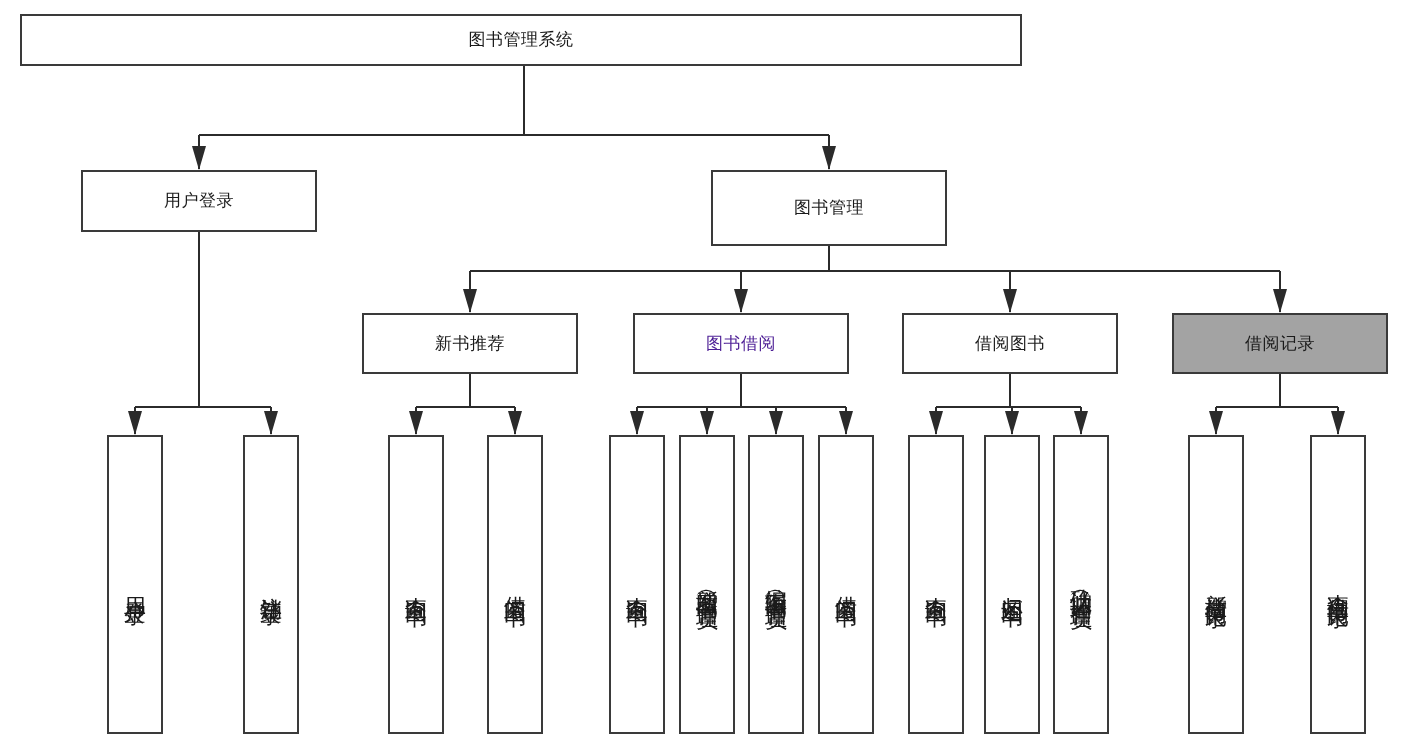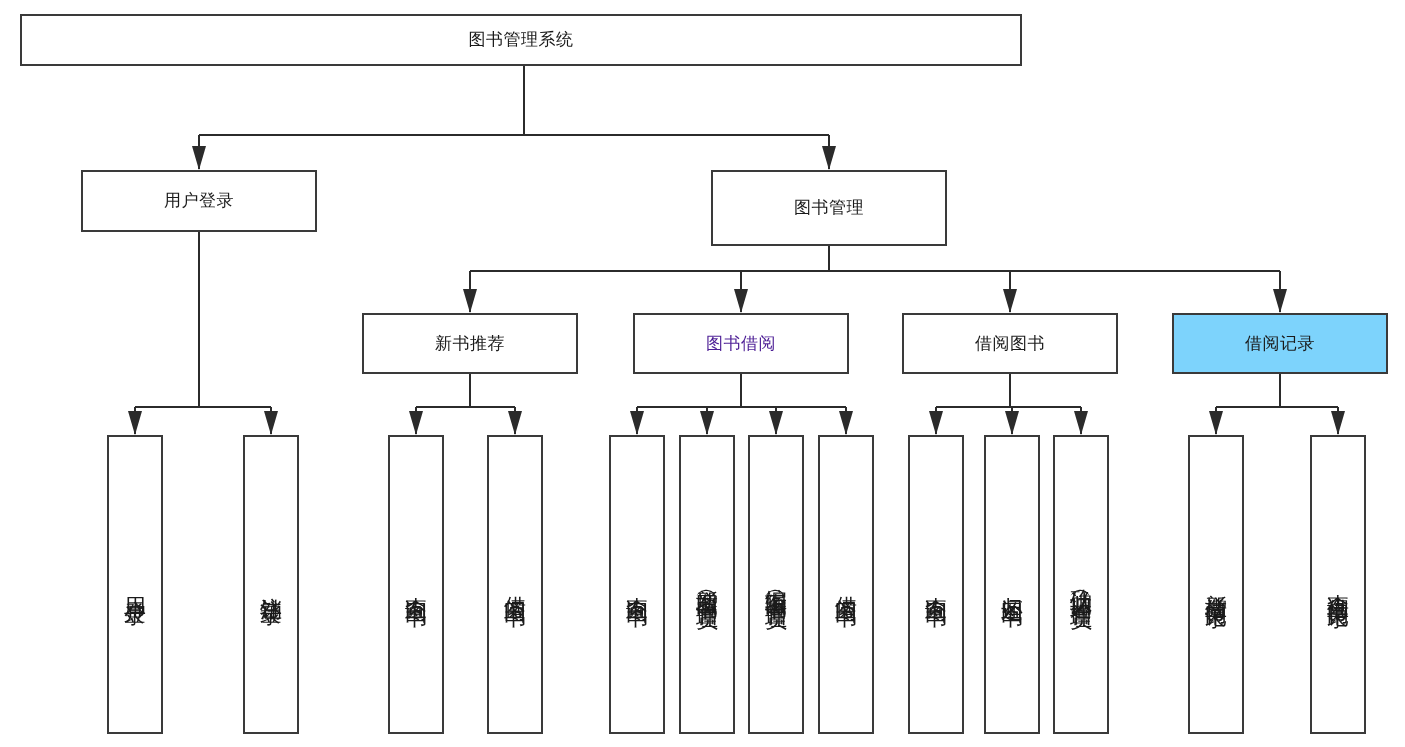--- a/index.html
+++ b/index.html
@@ -134,21 +134,21 @@
       </div>
       <div class="node" style="left: 362px; top: 313px; width: 216px; height: 61px; border-color: rgb(58, 58, 58); background: rgb(255, 255, 255);">
         <span class="node-label" style="color: rgb(26, 26, 26);">新书推荐</span>
       </div>
       <div class="node" style="left: 633px; top: 313px; width: 216px; height: 61px; border-color: rgb(58, 58, 58); background: rgb(255, 255, 255);">
         <span class="node-label" style="color: #4c1d95;">图书借阅</span>
       </div>
       <div class="node" style="left: 902px; top: 313px; width: 216px; height: 61px; border-color: rgb(58, 58, 58); background: rgb(255, 255, 255);">
         <span class="node-label" style="color: rgb(26, 26, 26);">借阅图书</span>
       </div>
-      <div class="node" style="left: 1172px; top: 313px; width: 216px; height: 61px; border-color: rgb(58, 58, 58); background: #7dd3fc;">
+      <div class="node" style="left: 1172px; top: 313px; width: 216px; height: 61px; border-color: rgb(58, 58, 58); background: #a3a3a3;">
         <span class="node-label" style="color: rgb(26, 26, 26);">借阅记录</span>
       </div>
       <div class="node vertical" style="left: 107px; top: 435px; width: 56px; height: 299px; border-color: rgb(58, 58, 58); background: rgb(255, 255, 255);">
         <span class="node-label" style="color: rgb(26, 26, 26);">用户登录</span>
       </div>
       <div class="node vertical" style="left: 243px; top: 435px; width: 56px; height: 299px; border-color: rgb(58, 58, 58); background: rgb(255, 255, 255);">
         <span class="node-label" style="color: rgb(26, 26, 26);">注销登录</span>
       </div>
       <div class="node vertical" style="left: 388px; top: 435px; width: 56px; height: 299px; border-color: rgb(58, 58, 58); background: rgb(255, 255, 255);">
         <span class="node-label" style="color: rgb(26, 26, 26);">查询图书</span>

